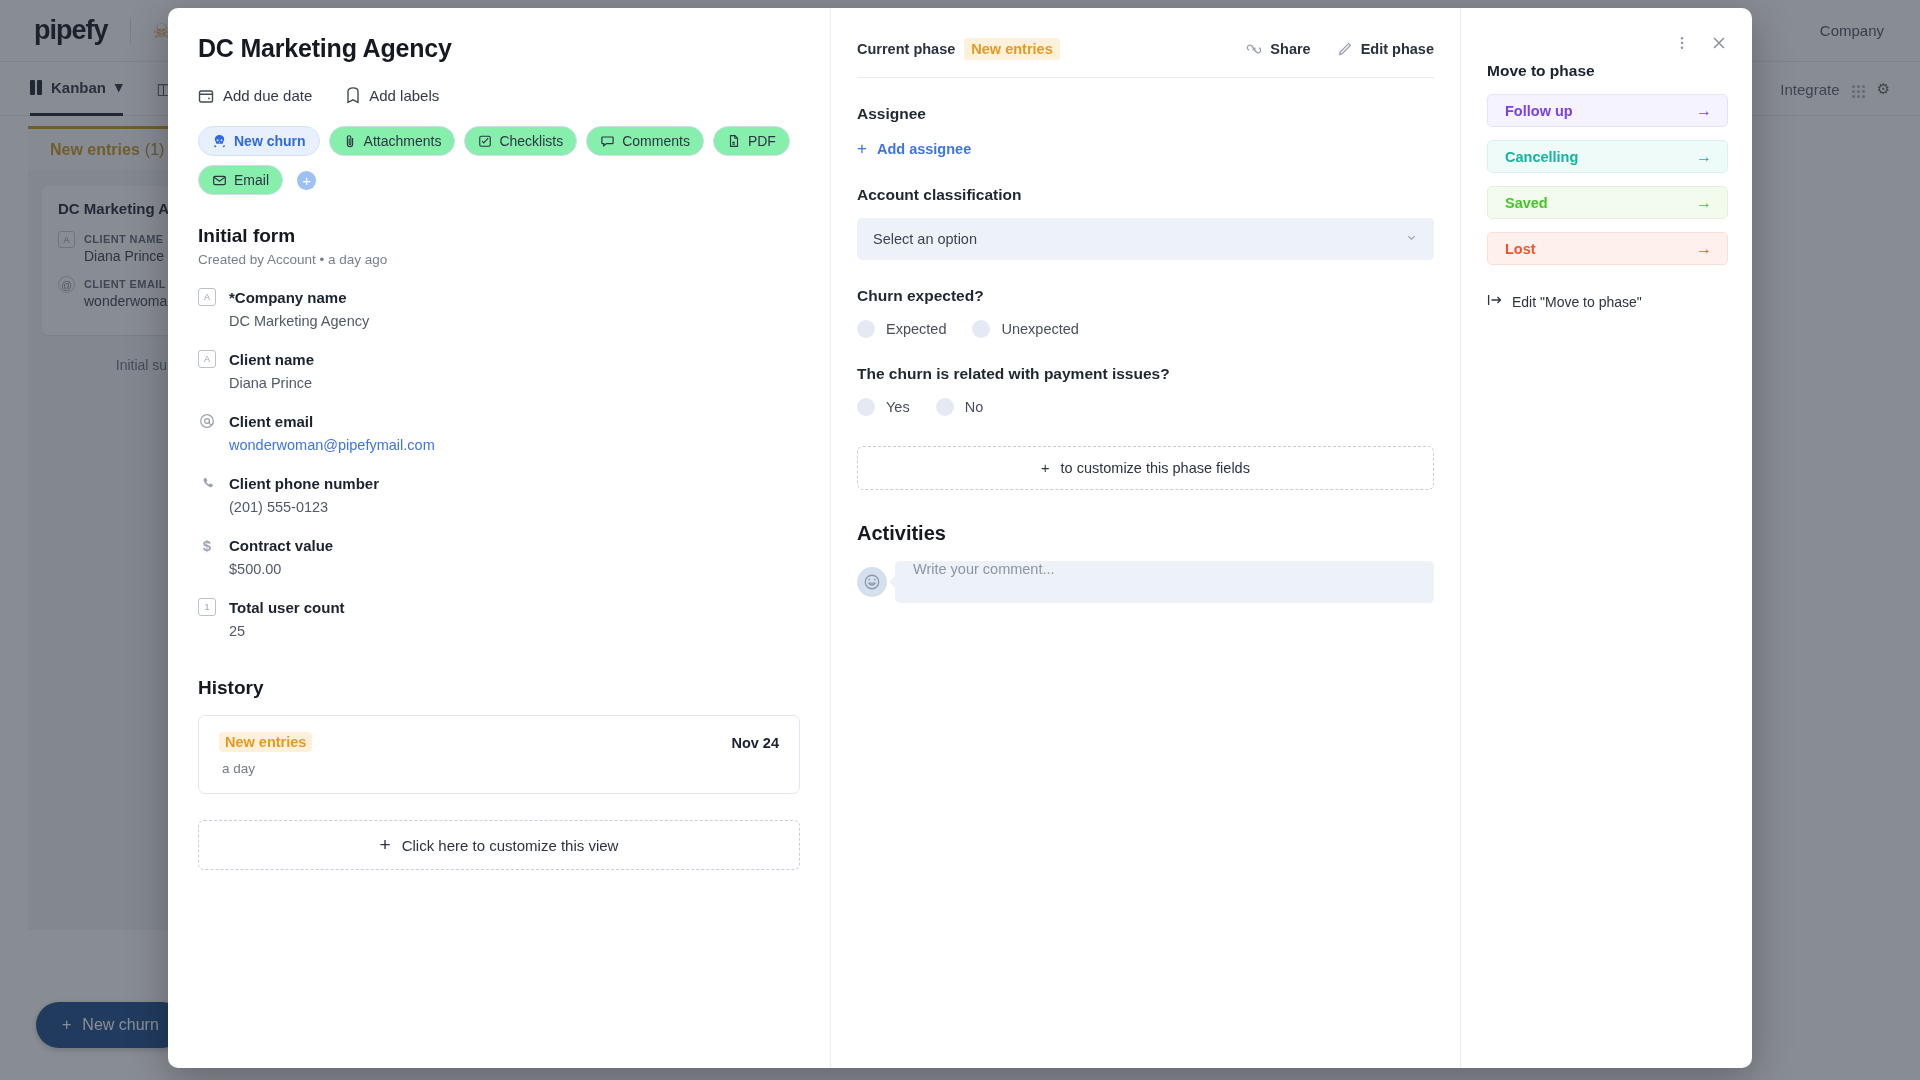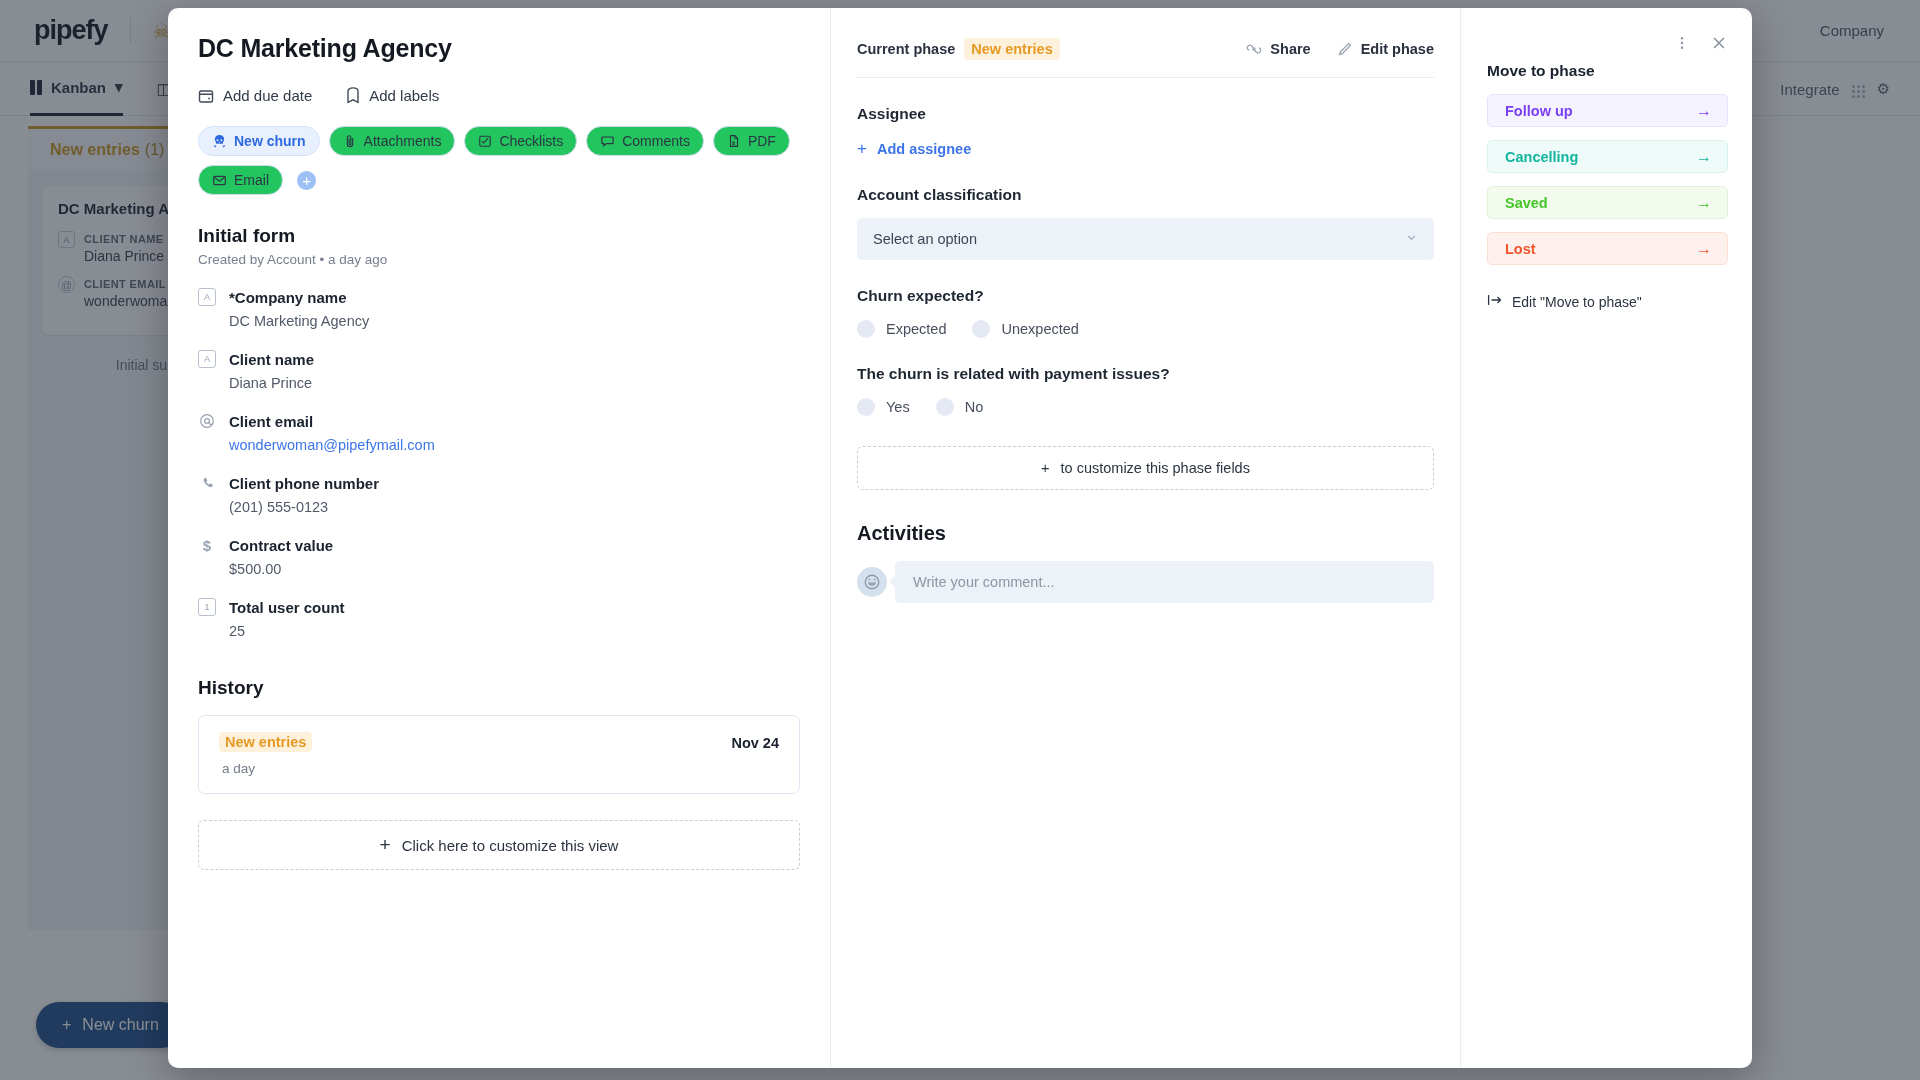--- a/index.html
+++ b/index.html
@@ -94,21 +94,21 @@
   
   .card-title { font-size: 25px; font-weight: 700; color: #141922; letter-spacing: -.2px; }
   .meta-row { display: flex; gap: 34px; margin-top: 24px; font-size: 15px; color: #313a48; }
   .meta-item { display: flex; align-items: center; gap: 9px; cursor: pointer; }
   .meta-item svg { color: #404a59; }
 
   .chips { display: flex; flex-wrap: wrap; gap: 9px; margin-top: 22px; }
   .chip {
     display: inline-flex; align-items: center; gap: 7px;
     height: 30px; padding: 0 13px; border-radius: 16px;
-    border: 1px solid #cfd9ea; background: #22c55e;
+    border: 1px solid #cfd9ea; background: #86efac;
     font-size: 14px; color: #2d3644; cursor: pointer; white-space: nowrap;
   }
   .chip.active { background: #e9f0fd; border-color: #d3e1fb; color: #2f6ae0; font-weight: 600; }
   .chip svg { flex: none; }
   .chip-add {
     width: 19px; height: 19px; border-radius: 50%; background: #9dc0f5; color: #fff;
     display: inline-flex; align-items: center; justify-content: center;
     font-size: 15px; line-height: 1; margin-left: 5px; align-self: center; cursor: pointer;
   }
 
@@ -186,21 +186,21 @@
 
   #activities-section { margin-top: 32px; }
   .act-title { font-size: 20px; font-weight: 700; color: #141922; }
   .comment-row { margin-top: 16px; display: flex; align-items: center; gap: 8px; }
   .avatar {
     width: 30px; height: 30px; border-radius: 50%; background: #d5e0ef; flex: none;
     display: flex; align-items: center; justify-content: center; color: #8d99ab; font-size: 15px;
   }
   .comment-box {
     flex: 1; height: 42px; background: #edf1f8; border-radius: 5px;
-    display: flex; align-items: center; padding: 0 18px;
+    display: flex; align-items: flex-start; padding: 0 18px;
     font-size: 14.5px; color: #8d95a3; position: relative; cursor: text;
   }
   .comment-box::before {
     content: ""; position: absolute; left: -6px; top: 15px;
     border: 6px solid transparent; border-right-color: #edf1f8; border-left: 0;
   }
 
   
   .right-icons { display: flex; justify-content: flex-end; gap: 20px; align-items: center; }
   .icon-btn { color: #8a93a1; cursor: pointer; display: flex; align-items: center; justify-content: center; }

